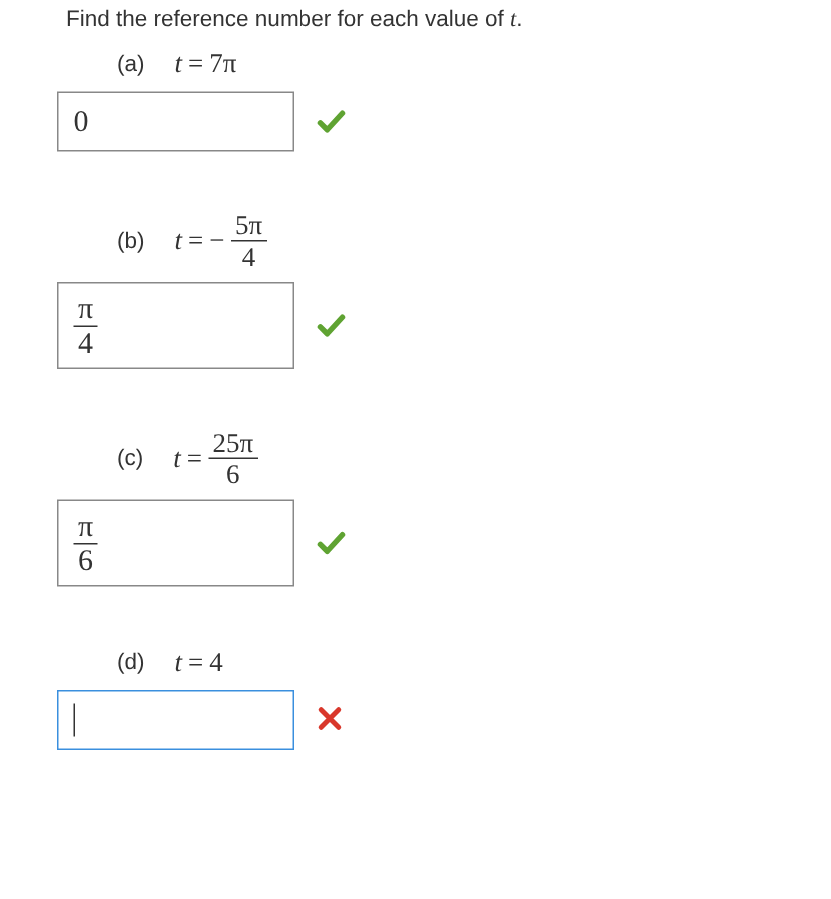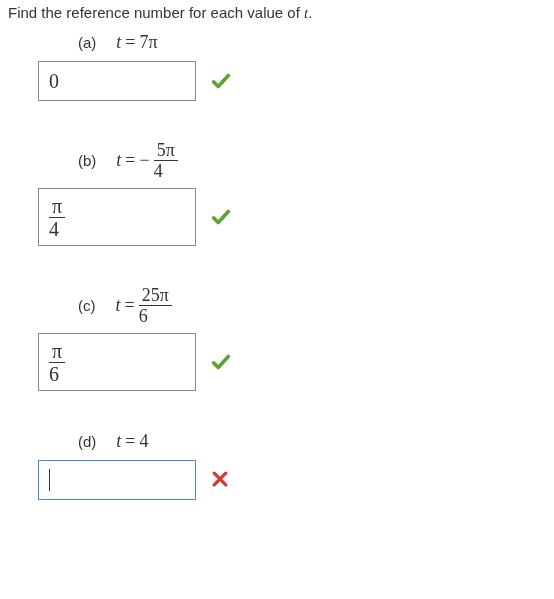--- a/index.html
+++ b/index.html
@@ -6,20 +6,21 @@
     margin: 0;
     padding: 4px 8px;
     font-family: Verdana, Arial, sans-serif;
     font-size: 15px;
     color: #333;
     width: 554px;
     box-sizing: border-box;
   }
   .instruction {
     margin-bottom: 10px;
+    margin-left: 36px;
   }
   .ital { font-style: italic; font-family: 'Times New Roman', serif; }
   .part {
     margin-left: 70px;
     margin-bottom: 40px;
   }
   .part-header {
     display: flex;
     align-items: center;
     gap: 20px;
@@ -32,20 +33,21 @@
     font-size: 15px;
   }
   .eqn {
     display: flex;
     align-items: center;
     gap: 4px;
   }
   .frac {
     display: inline-flex;
     flex-direction: column;
+    align-items: center;
     font-family: 'Times New Roman', serif;
     line-height: 1;
     vertical-align: middle;
   }
   .frac .num {
     border-bottom: 1px solid #333;
     padding: 0 3px 1px 3px;
   }
   .frac .den {
     padding-top: 1px;

